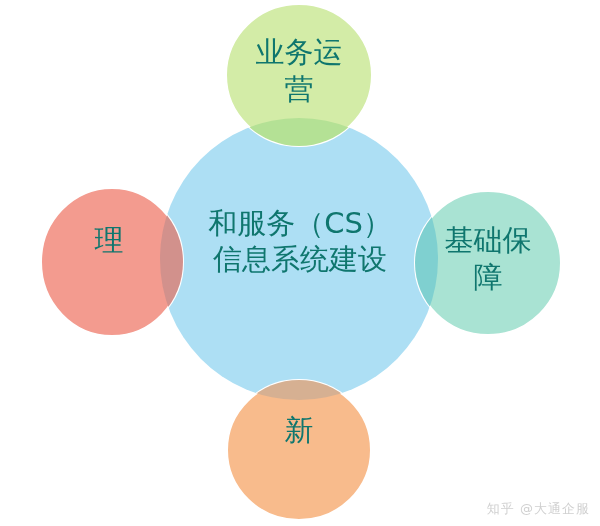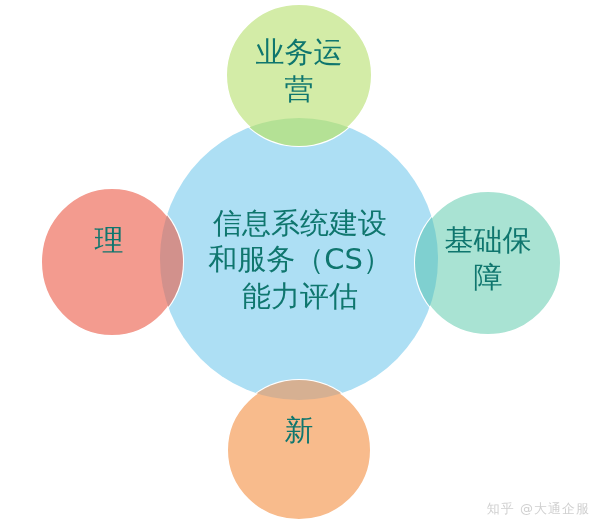--- a/index.html
+++ b/index.html
@@ -47,18 +47,17 @@
 <div class="label small-label" style="left:423px; top:222px;">
   <div>基础保</div>
   <div>障</div>
 </div>
 
 <div class="label small-label" style="left:234px; top:412px;">
   <div>新</div>
 </div>
 
 <div class="label center-label" style="left:180px; top:205px;">
+  <div>和服务（CS）</div>
   <div>信息系统建设</div>
-  <div>和服务（CS）</div>
-  <div>能力评估</div>
 </div>
 
 <div class="watermark">知乎 @大通企服</div>
 
 </body></html>

